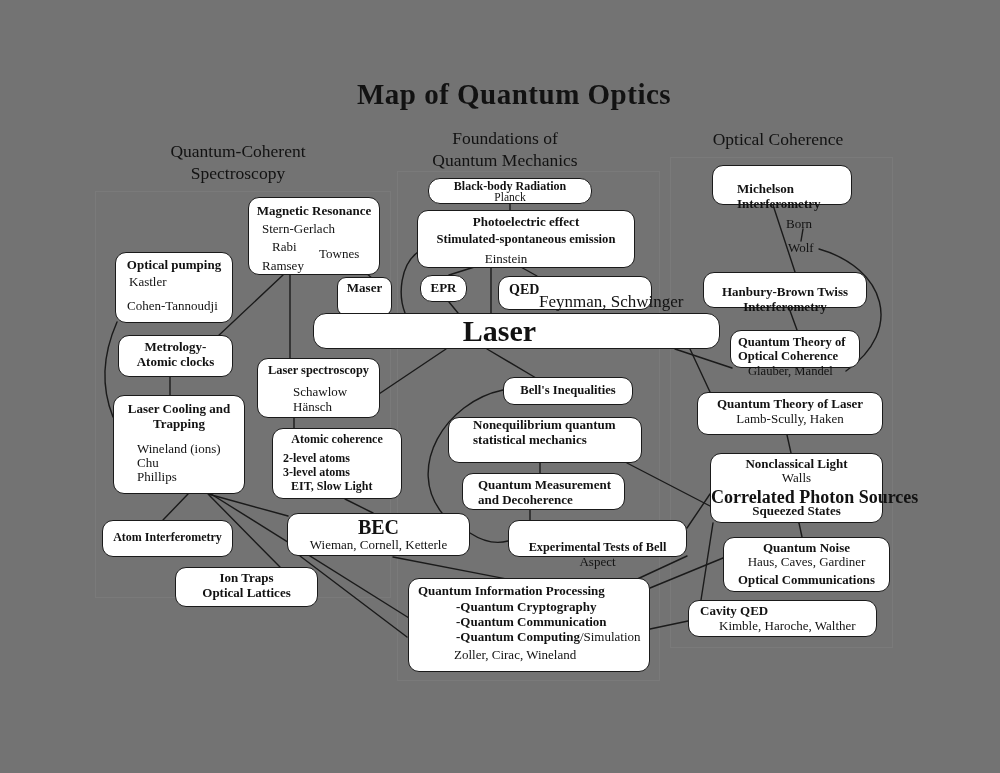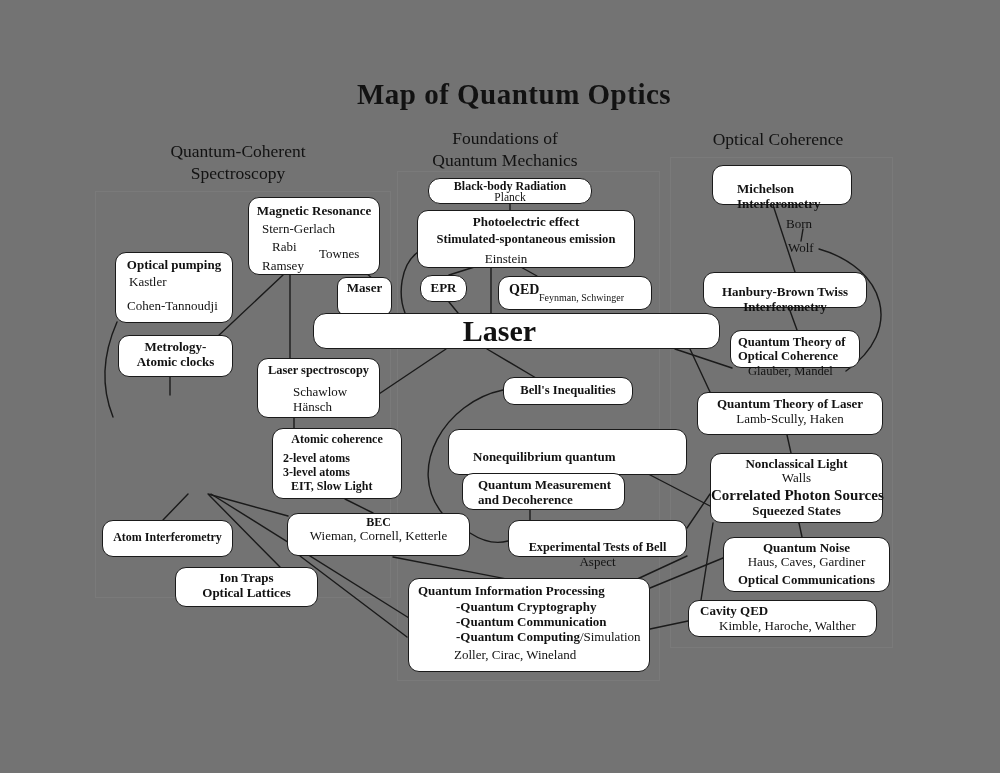--- a/index.html
+++ b/index.html
@@ -108,40 +108,47 @@
 
   <div class="box b" style="left:337px;top:277px;width:55px;height:39px;line-height:20px;border-radius:9px;">
     <span>Maser</span>
   </div>
 
   <div class="box b" style="left:118px;top:335px;width:115px;height:42px;padding-top:4px;">
     <span class="blk">Metrology-</span>
     <span class="blk">Atomic clocks</span>
   </div>
 
+  <div class="box" style="left:113px;top:395px;width:132px;height:99px;">
+    <span class="abs b" style="left:0;top:6px;width:100%;">Laser Cooling and</span>
+    <span class="abs b" style="left:0;top:21px;width:100%;">Trapping</span>
+    <span class="abs" style="left:23px;top:46px;">Wineland (ions)</span>
+    <span class="abs" style="left:23px;top:60px;">Chu</span>
+    <span class="abs" style="left:23px;top:74px;">Phillips</span>
+  </div>
 
   <div class="box" style="left:257px;top:358px;width:123px;height:60px;">
     <span class="abs b" style="left:0;top:5px;width:100%;font-size:12.4px;">Laser spectroscopy</span>
     <span class="abs" style="left:35px;top:26px;">Schawlow</span>
     <span class="abs" style="left:35px;top:41px;">Hänsch</span>
   </div>
 
   <div class="box b" style="left:272px;top:428px;width:130px;height:71px;font-size:12px;">
     <span class="abs" style="left:0;top:4px;width:100%;">Atomic coherence</span>
     <span class="abs" style="left:10px;top:23px;">2-level atoms</span>
     <span class="abs" style="left:10px;top:37px;">3-level atoms</span>
     <span class="abs" style="left:18px;top:51px;">EIT, Slow Light</span>
   </div>
 
   <div class="box b" style="left:102px;top:520px;width:131px;height:37px;line-height:33px;font-size:12px;">
     <span>Atom Interferometry</span>
   </div>
 
   <div class="box" style="left:287px;top:513px;width:183px;height:43px;padding-top:2px;">
-    <span class="blk b" style="font-size:12px;">BEC</span>
+    <span class="blk b" style="font-size:20px;">BEC</span>
     <span class="blk">Wieman, Cornell, Ketterle</span>
   </div>
 
   <div class="box b" style="left:175px;top:567px;width:143px;height:40px;padding-top:3px;">
     <span class="blk">Ion Traps</span>
     <span class="blk">Optical Lattices</span>
   </div>
 
   <div class="box" style="left:428px;top:178px;width:164px;height:26px;border-radius:12px;padding-top:1px;font-size:12px;line-height:1;">
     <span class="blk b">Black-body Radiation</span>
@@ -153,33 +160,34 @@
     <span class="abs b" style="left:0;top:21px;width:100%;font-size:12.6px;">Stimulated-spontaneous emission</span>
     <span class="abs" style="left:0;top:41px;width:100%;padding-right:40px;box-sizing:border-box;">Einstein</span>
   </div>
 
   <div class="box b" style="left:420px;top:275px;width:47px;height:27px;line-height:23px;border-radius:12px;">
     <span>EPR</span>
   </div>
 
   <div class="box" style="left:498px;top:276px;width:154px;height:34px;">
     <span class="abs b" style="left:10px;top:5px;font-size:14px;">QED</span>
-    <span class="abs" style="left:40px;top:15px;font-size:10px;">Feynman, Schwinger</span>
+    <span class="abs" style="left:40px;top:15px;font-size:17px;">Feynman, Schwinger</span>
   </div>
 
   <div class="box b" style="left:313px;top:313px;width:407px;height:36px;line-height:33px;font-size:30px;padding-right:34px;border-radius:13px;">
     <span>Laser</span>
   </div>
 
   <div class="box b" style="left:503px;top:377px;width:130px;height:28px;line-height:25px;font-size:12.6px;">
     <span>Bell's Inequalities</span>
   </div>
 
-  <div class="box b" style="left:448px;top:417px;width:239px;height:46px;text-align:left;padding:20px 0 0 24px;margin-top:12px;">
+  <div class="box b" style="left:448px;top:417px;width:194px;height:46px;text-align:left;padding:0 0 0 24px;">
     <span class="blk">Nonequilibrium quantum</span>
+    <span class="blk">statistical mechanics</span>
   </div>
 
   <div class="box b" style="left:462px;top:473px;width:163px;height:37px;text-align:left;padding:4px 0 0 15px;">
     <span class="blk">Quantum Measurement</span>
     <span class="blk">and Decoherence</span>
   </div>
 
   <div class="box" style="left:508px;top:520px;width:179px;height:37px;padding-top:20px;">
     <span class="blk b" style="font-size:12.3px;">Experimental Tests of Bell</span>
     <span class="blk">Aspect</span>
@@ -212,21 +220,21 @@
   </div>
 
   <div class="box" style="left:697px;top:392px;width:186px;height:43px;padding-top:4px;">
     <span class="blk b">Quantum Theory of Laser</span>
     <span class="blk">Lamb-Scully, Haken</span>
   </div>
 
   <div class="box" style="left:710px;top:453px;width:173px;height:70px;">
     <span class="abs b" style="left:0;top:3px;width:100%;">Nonclassical Light</span>
     <span class="abs" style="left:0;top:17px;width:100%;">Walls</span>
-    <span class="abs b" style="left:0;top:33px;width:100%;font-size:15px;">Correlated Photon Sources</span>
+    <span class="abs b" style="left:0;top:33px;width:100%;font-size:18px;">Correlated Photon Sources</span>
     <span class="abs b" style="left:0;top:50px;width:100%;">Squeezed States</span>
   </div>
 
   <div class="box" style="left:723px;top:537px;width:167px;height:55px;">
     <span class="abs b" style="left:0;top:3px;width:100%;">Quantum Noise</span>
     <span class="abs" style="left:0;top:17px;width:100%;">Haus, Caves, Gardiner</span>
     <span class="abs b" style="left:0;top:35px;width:100%;font-size:12.8px;">Optical Communications</span>
   </div>
 
   <div class="box" style="left:688px;top:600px;width:189px;height:37px;text-align:left;">

